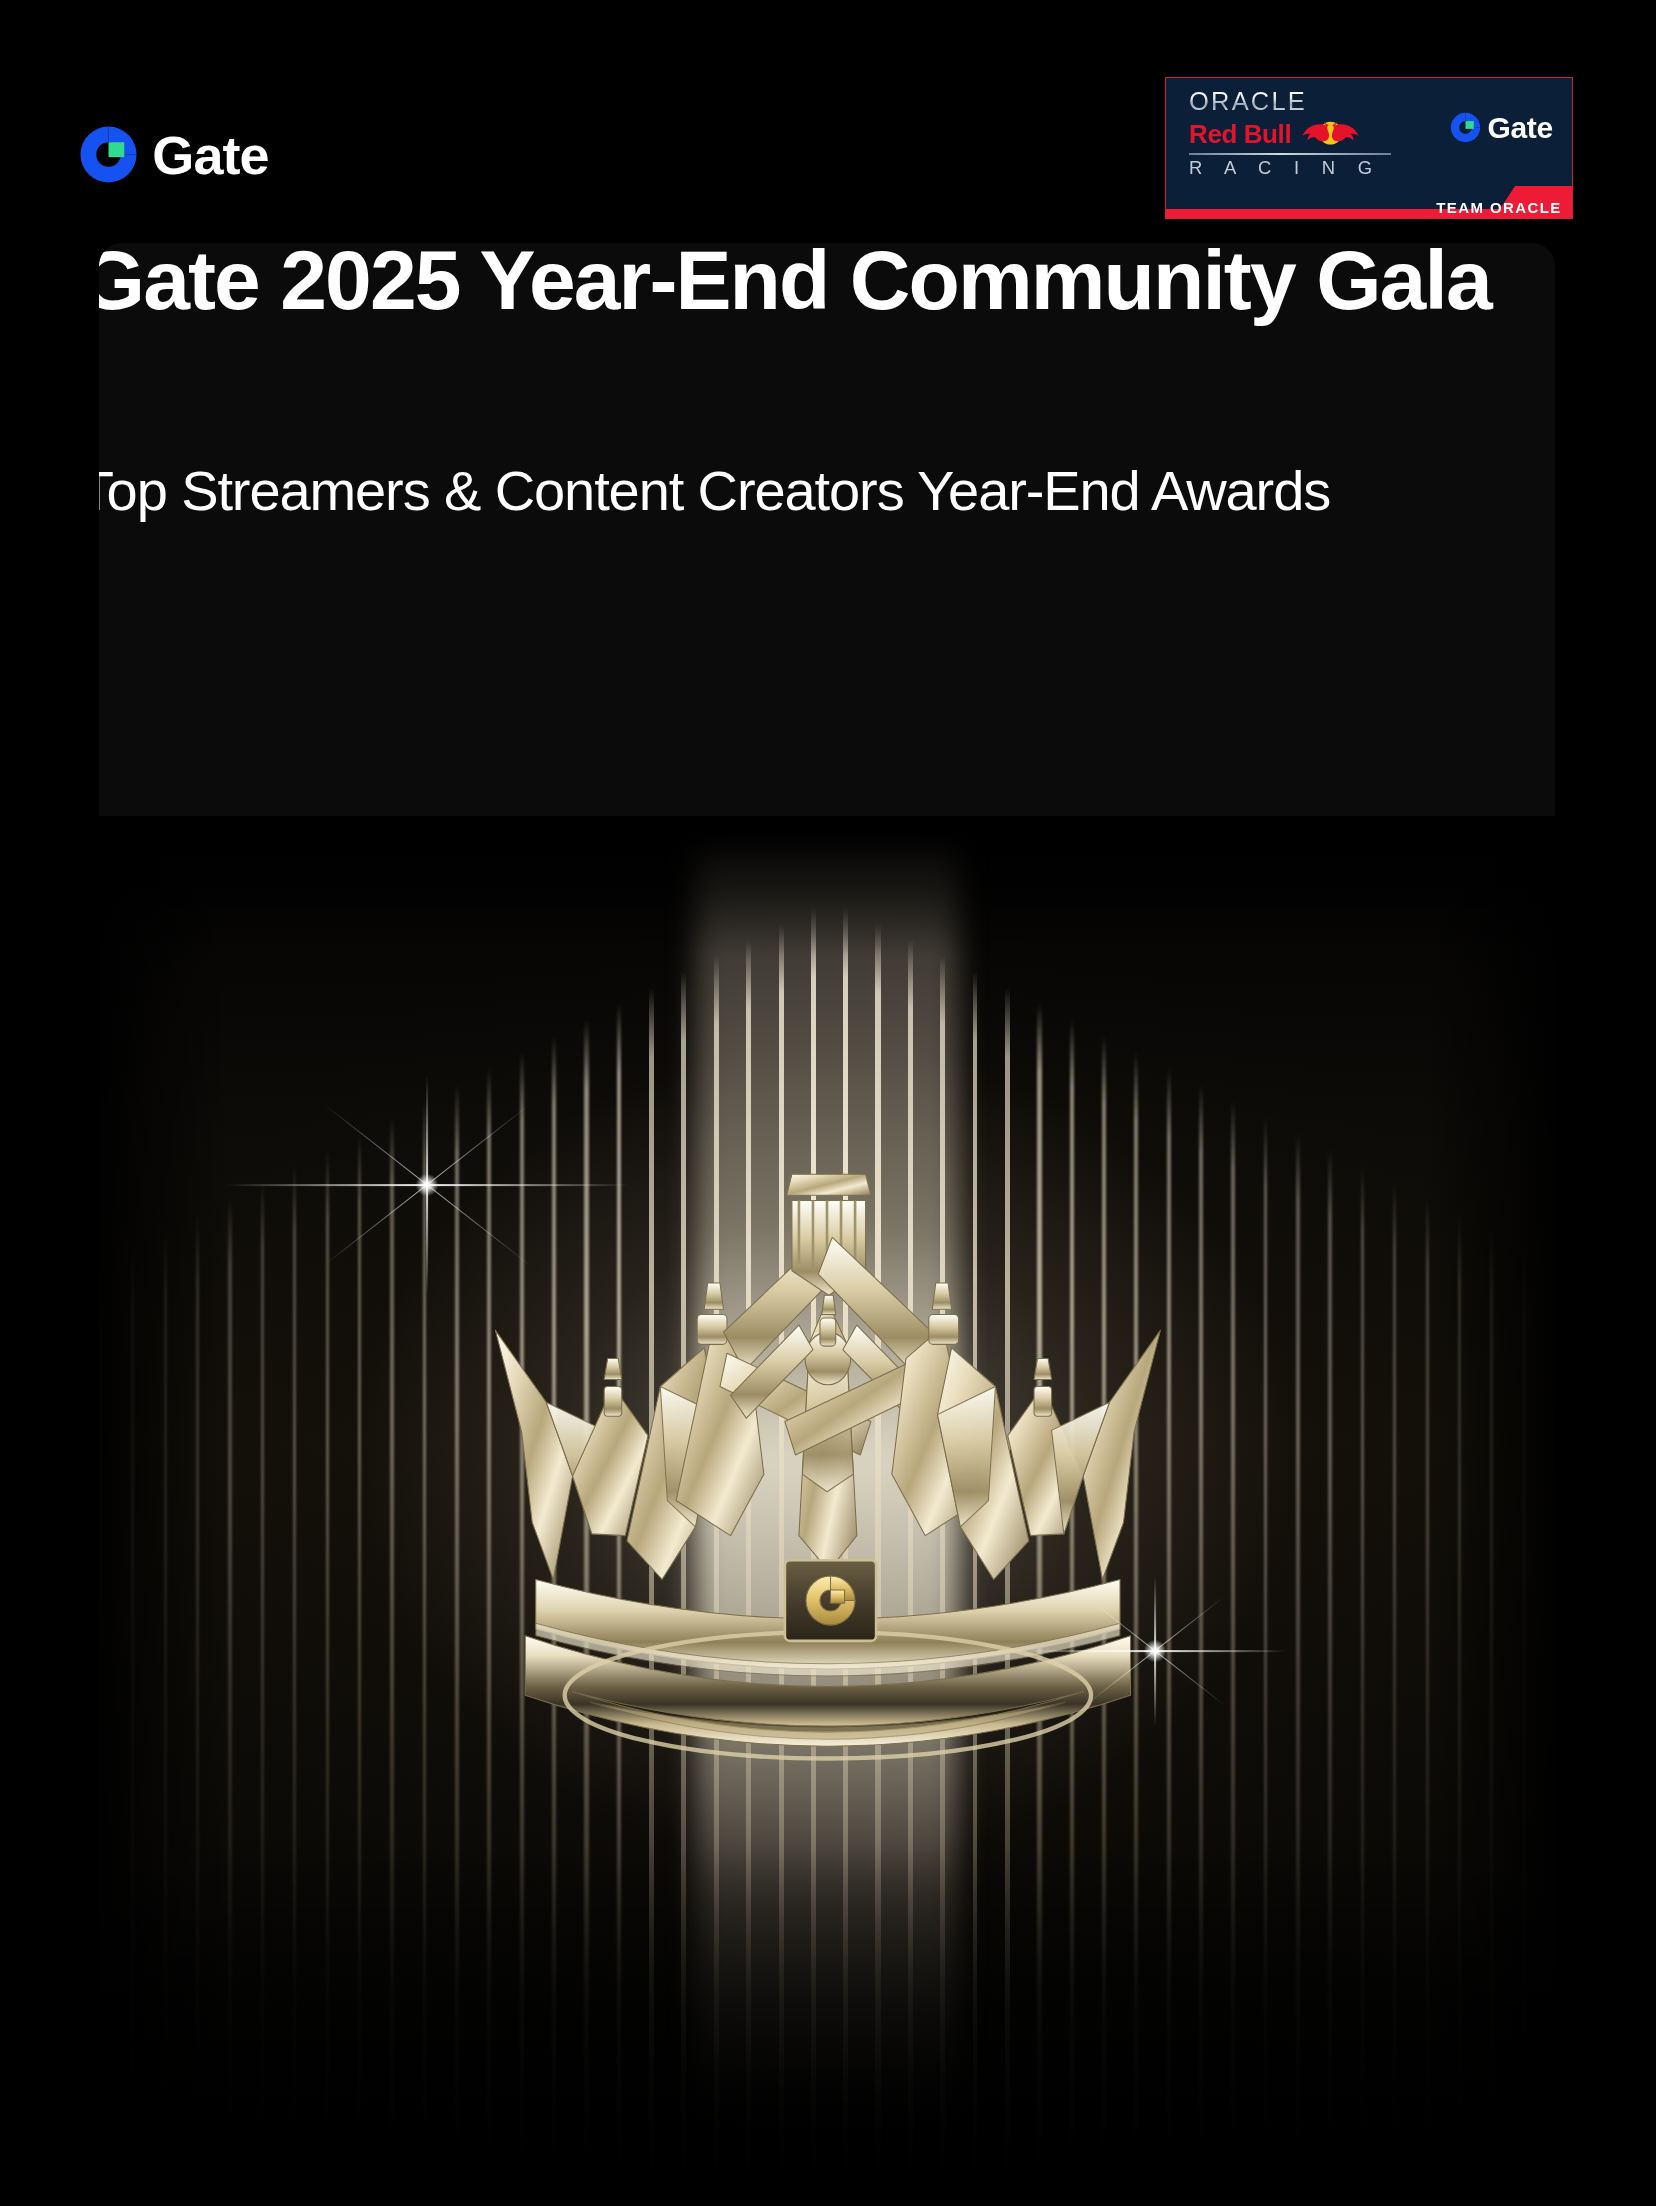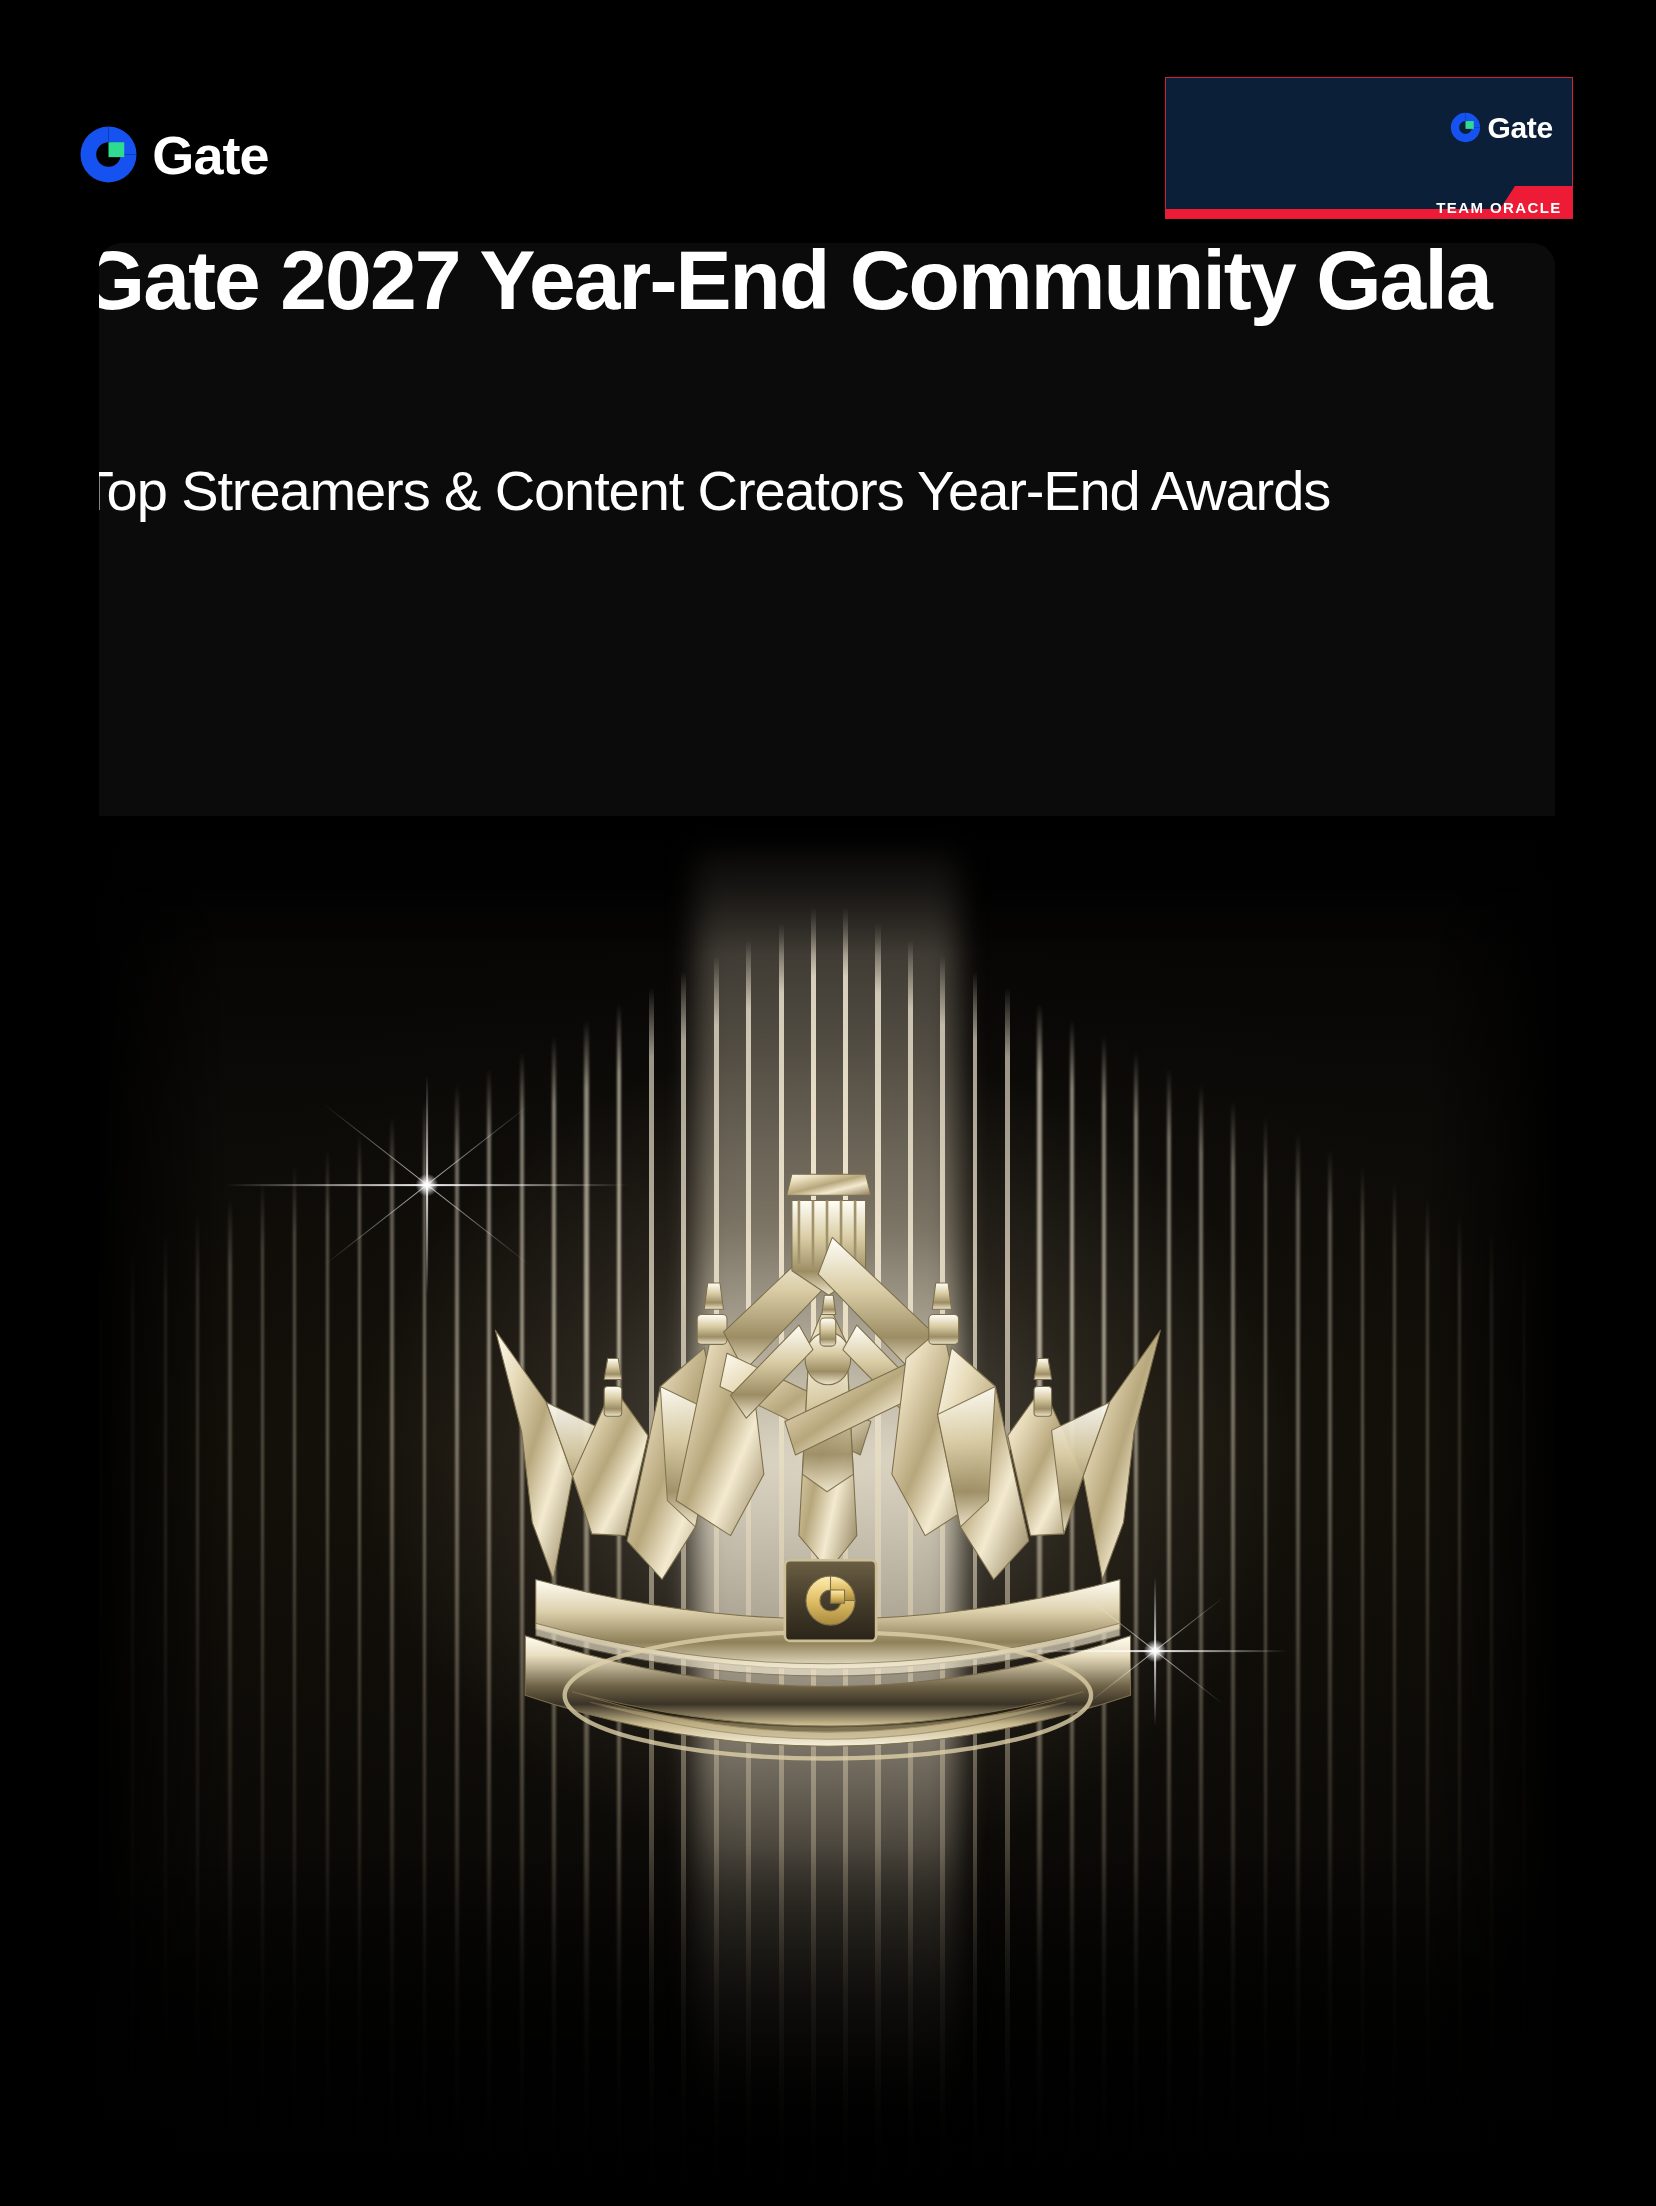--- a/index.html
+++ b/index.html
@@ -164,20 +164,43 @@
           <path d="M36 4 A32 32 0 0 1 68 36 L50 36 A14 14 0 0 0 36 22 Z" fill="#1652F0"></path>
           <rect x="36" y="22" width="18" height="17" fill="#2EDB8F"></rect>
         </svg>
       </span>
       <span class="gate-word">Gate</span>
     </div>
 
     <div class="rbbadge">
       <div class="rb-inner">
 
+        <div class="rb-left">
+          <div class="rb-oracle">ORACLE</div>
+
+          <div class="rb-row">
+            <span class="rb-redbull">Red Bull</span>
+            <span class="rb-bulls">
+              <svg viewBox="0 0 76 34" aria-hidden="true">
+                <circle cx="38" cy="16" r="13" fill="#f5c518"></circle>
+                <path d="M34 8 C29 5 21 5 15 9 C11 11 8 15 6 19 C9 17 12 16 15 17
+                         C13 19 12 21 12 24 C15 21 18 20 21 21 C23 24 27 26 32 25
+                         C36 24 37 20 36 16 C35 13 34 11 34 8 Z" fill="#e4132b"></path>
+                <path d="M42 8 C47 5 55 5 61 9 C65 11 68 15 70 19 C67 17 64 16 61 17
+                         C63 19 64 21 64 24 C61 21 58 20 55 21 C53 24 49 26 44 25
+                         C40 24 39 20 40 16 C41 13 42 11 42 8 Z" fill="#e4132b"></path>
+                <path d="M34 9 L30 3 L36 7 Z M42 9 L46 3 L40 7 Z" fill="#e4132b"></path>
+              </svg>
+            </span>
+          </div>
+
+          <div class="rb-rule"></div>
+
+          <div class="rb-racing">R A C I N G</div>
+        </div>
 
         <div class="rb-gate">
           <span class="rb-gate-mark">
             <svg viewBox="0 0 72 72" aria-hidden="true">
               <path d="M36 4 A32 32 0 1 0 68 36 L50 36 A14 14 0 1 1 36 22 Z" fill="#1652F0"></path>
               <path d="M36 4 A32 32 0 0 1 68 36 L50 36 A14 14 0 0 0 36 22 Z" fill="#1652F0"></path>
               <rect x="36" y="22" width="18" height="17" fill="#2EDB8F"></rect>
             </svg>
           </span>
           <span class="rb-gate-word">Gate</span>
@@ -187,21 +210,21 @@
           <div class="rb-partner-shape"></div>
           <div class="rb-partner-text">TEAM ORACLE</div>
         </div>
 
       </div>
     </div>
   </div>
 
   <div class="card">
     <div class="card-text">
-      <h1 class="title">Gate 2027 Year-End Community Gala</h1>
+      <h1 class="title">Gate 2025 Year-End Community Gala</h1>
       <h2 class="subtitle">Top Streamers &amp; Content Creators Year-End Awards</h2>
     </div>
 
     <div class="hero">
       <div class="hero-stage"></div>
       <div class="hero-panel"></div>
 
       <div class="rods" id="rods">
           <span class="rod" style="left: 0%; background: linear-gradient(rgba(0, 0, 0, 0) 0%, rgba(0, 0, 0, 0) 32%, rgba(255, 246, 224, 0.34) 37%, rgba(249, 238, 214, 0.4) 54%, rgba(214, 200, 172, 0.286) 62%, rgba(120, 110, 92, 0.14) 84%, rgba(0, 0, 0, 0) 100%); opacity: 0.4; width: 2.6px; filter: blur(1.3px);"></span>
           <span class="rod" style="left: 2.22%; background: linear-gradient(rgba(0, 0, 0, 0) 0%, rgba(0, 0, 0, 0) 30.8444%, rgba(255, 246, 224, 0.36) 35.8444%, rgba(249, 238, 214, 0.424) 52.8444%, rgba(214, 200, 172, 0.306) 62%, rgba(120, 110, 92, 0.15) 84%, rgba(0, 0, 0, 0) 100%); opacity: 0.43; width: 2.7px; filter: blur(1.3px);"></span>

